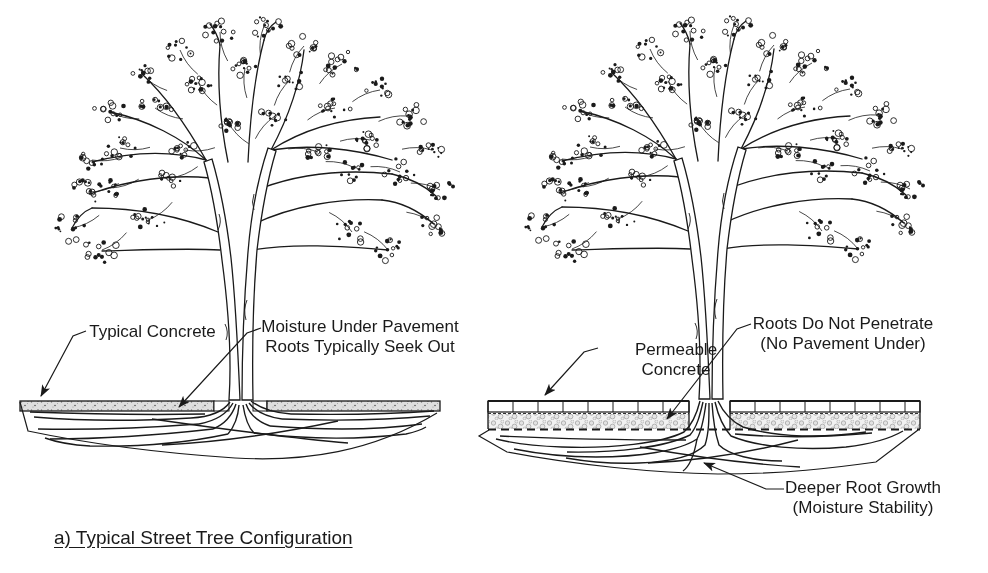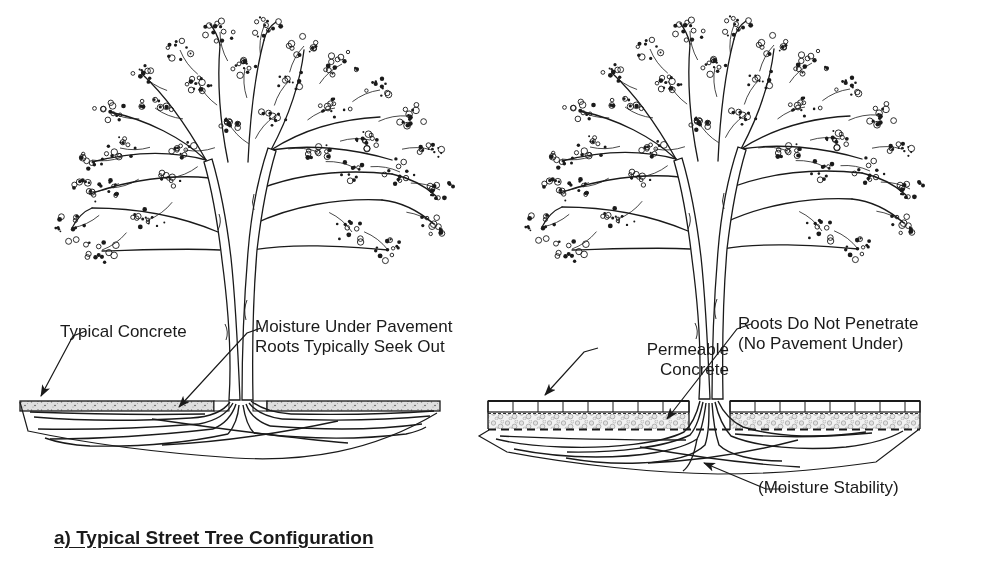--- a/index.html
+++ b/index.html
@@ -1,23 +1,23 @@
 <!DOCTYPE html>
 <html><head>
 <meta charset="utf-8">
 <style>
   html,body{margin:0;padding:0;background:#fff;}
   #stage{position:relative;width:988px;height:573px;background:#fff;overflow:hidden;
          font-family:"Liberation Sans",sans-serif;color:#1a1a1a;}
   #art{position:absolute;left:0;top:0;}
-  .lbl{position:absolute;font-size:17px;line-height:19.5px;text-align:left;white-space:nowrap;}
-  .lbl.left{text-align:right;}
+  .lbl{position:absolute;font-size:17px;line-height:19.5px;text-align:center;white-space:nowrap;}
+  .lbl.left{text-align:center;margin-left:12px;}
   .lbl span{display:block;}
   .cap{position:absolute;font-size:19px;line-height:22px;white-space:nowrap;
-       text-decoration:underline;text-underline-offset:3px;font-weight:bold;}
+       text-decoration:underline;text-underline-offset:3px;}
 </style>
 </head>
 <body>
 
 <div id="stage">
   <svg id="art" width="988" height="573" viewBox="0 0 988 573">
   <defs>
     <pattern id="concPat" width="10" height="8" patternUnits="userSpaceOnUse">
       <rect width="10" height="8" fill="#dedede"></rect>
       <circle cx="1.5" cy="2" r="0.7" fill="#777"></circle>
@@ -613,17 +613,18 @@
     <span>Permeable</span>
     <span>Concrete</span>
   </div>
 
   <div class="lbl" style="left:738px;top:314px;width:210px">
     <span>Roots Do Not Penetrate</span>
     <span>(No Pavement Under)</span>
   </div>
 
   <div class="lbl" style="left:758px;top:478px;width:210px">
+    <span>Deeper Root Growth</span>
     <span>(Moisture Stability)</span>
   </div>
 
   <div class="cap" style="left:54px;top:527px">a) Typical Street Tree Configuration</div>
 </div>
 
 </body></html>

